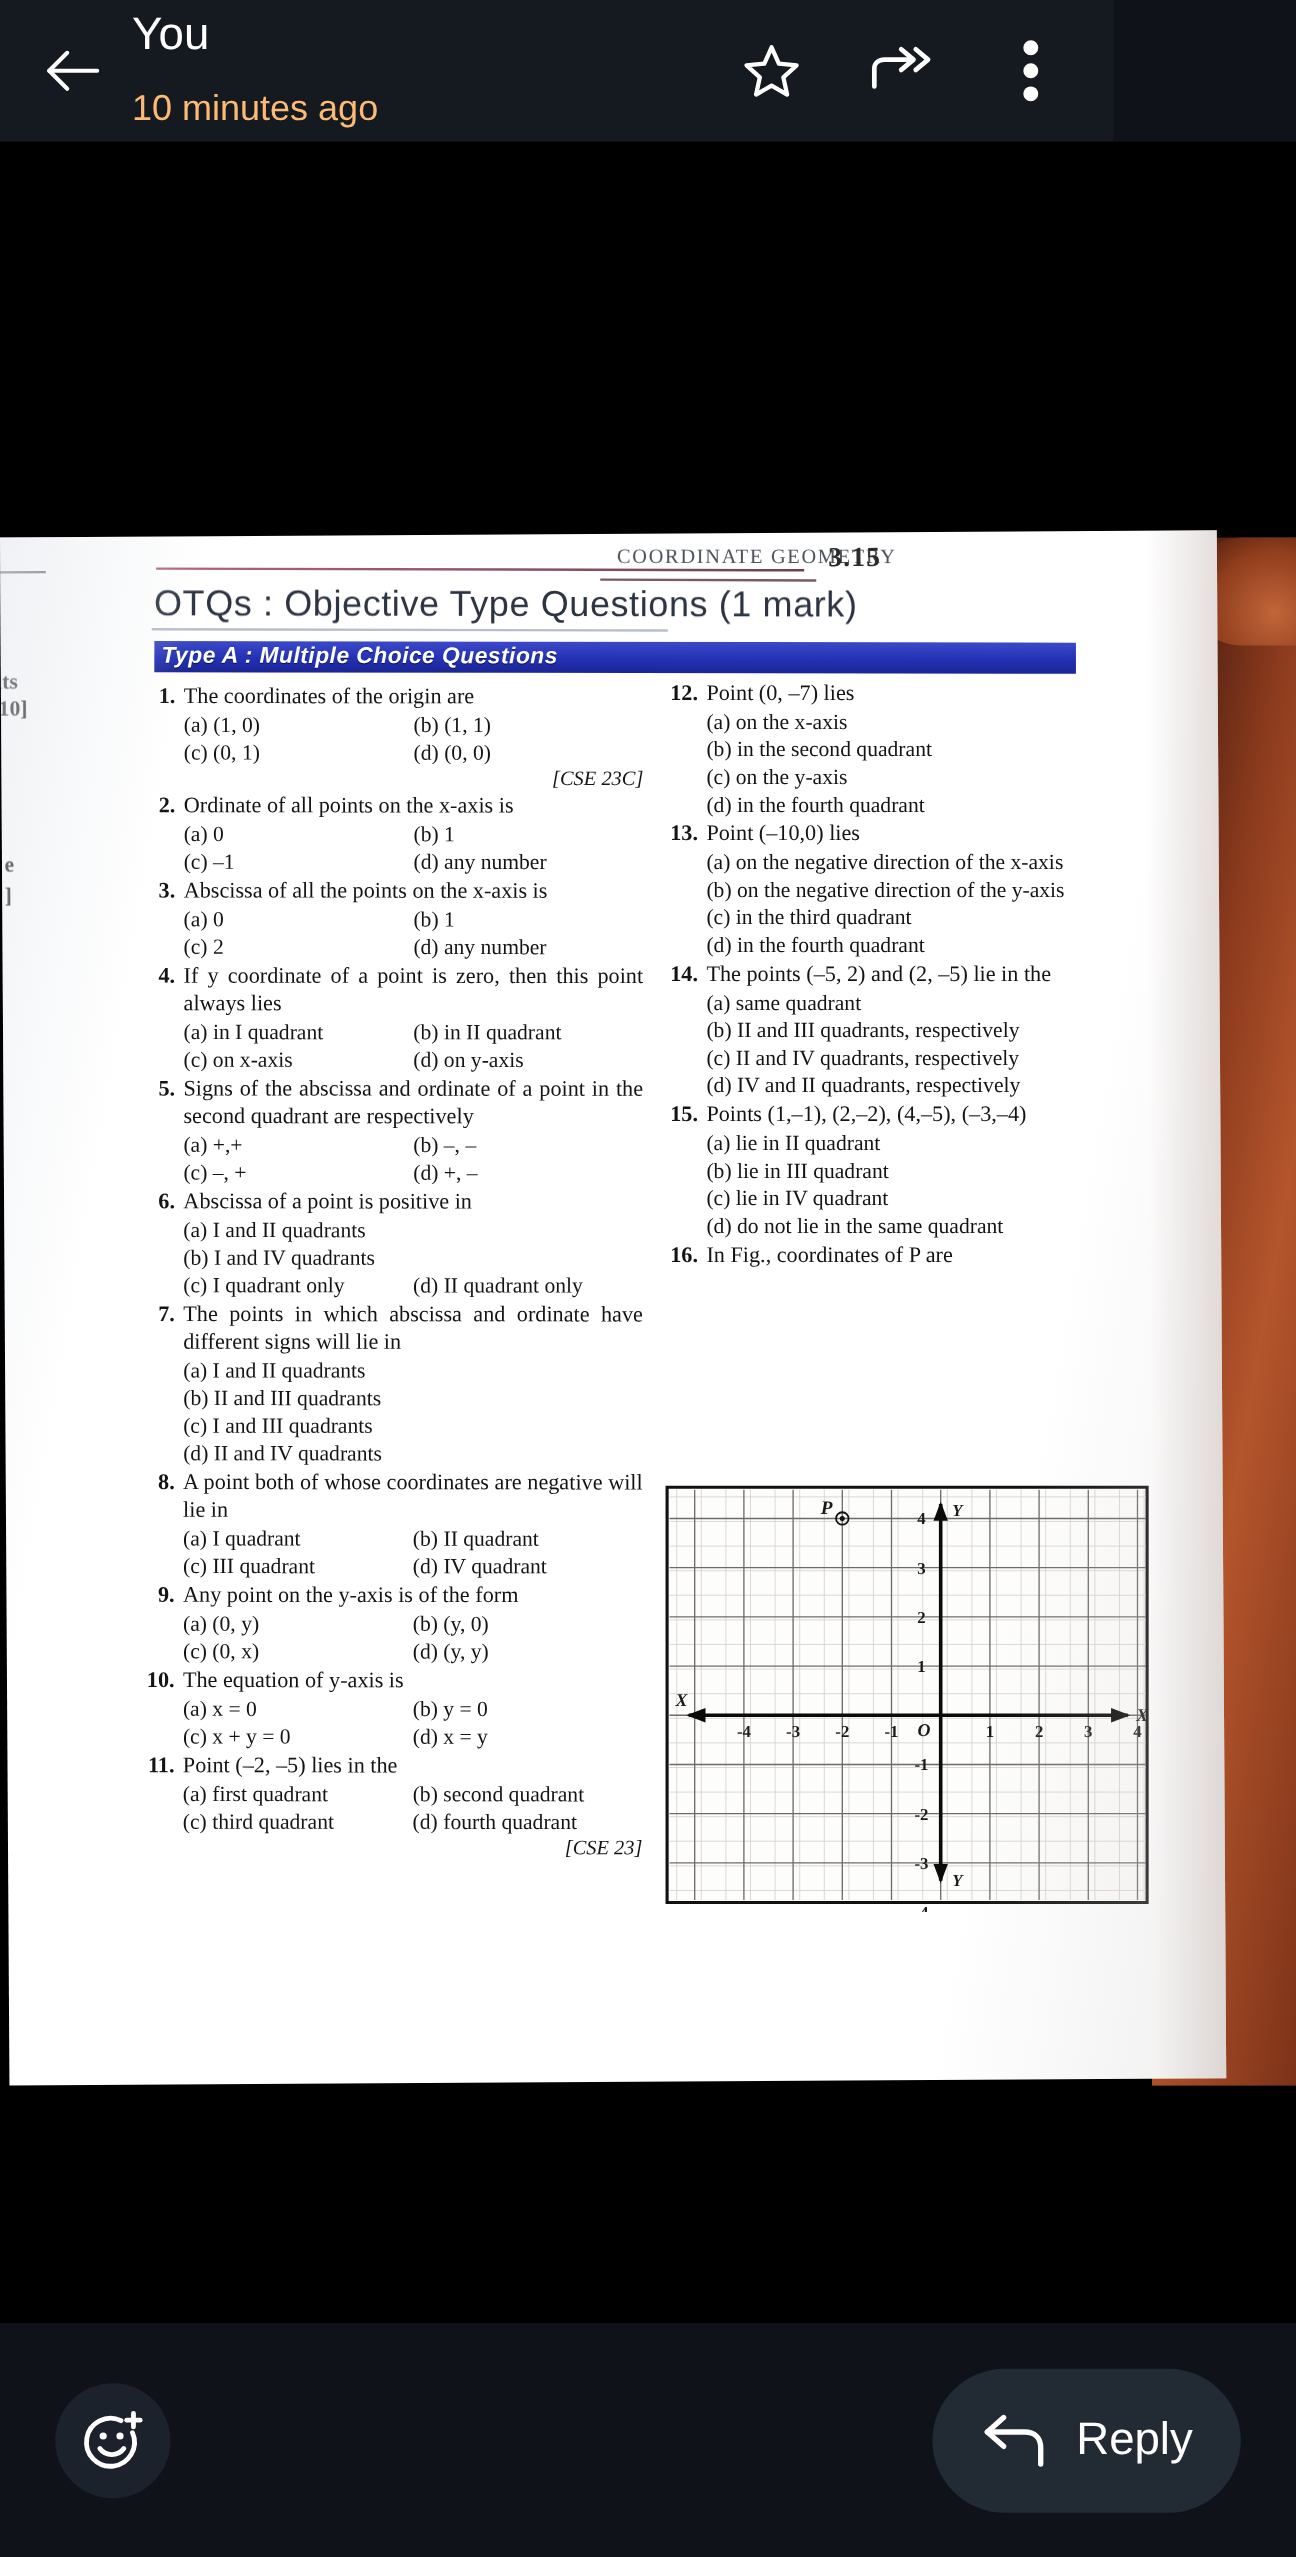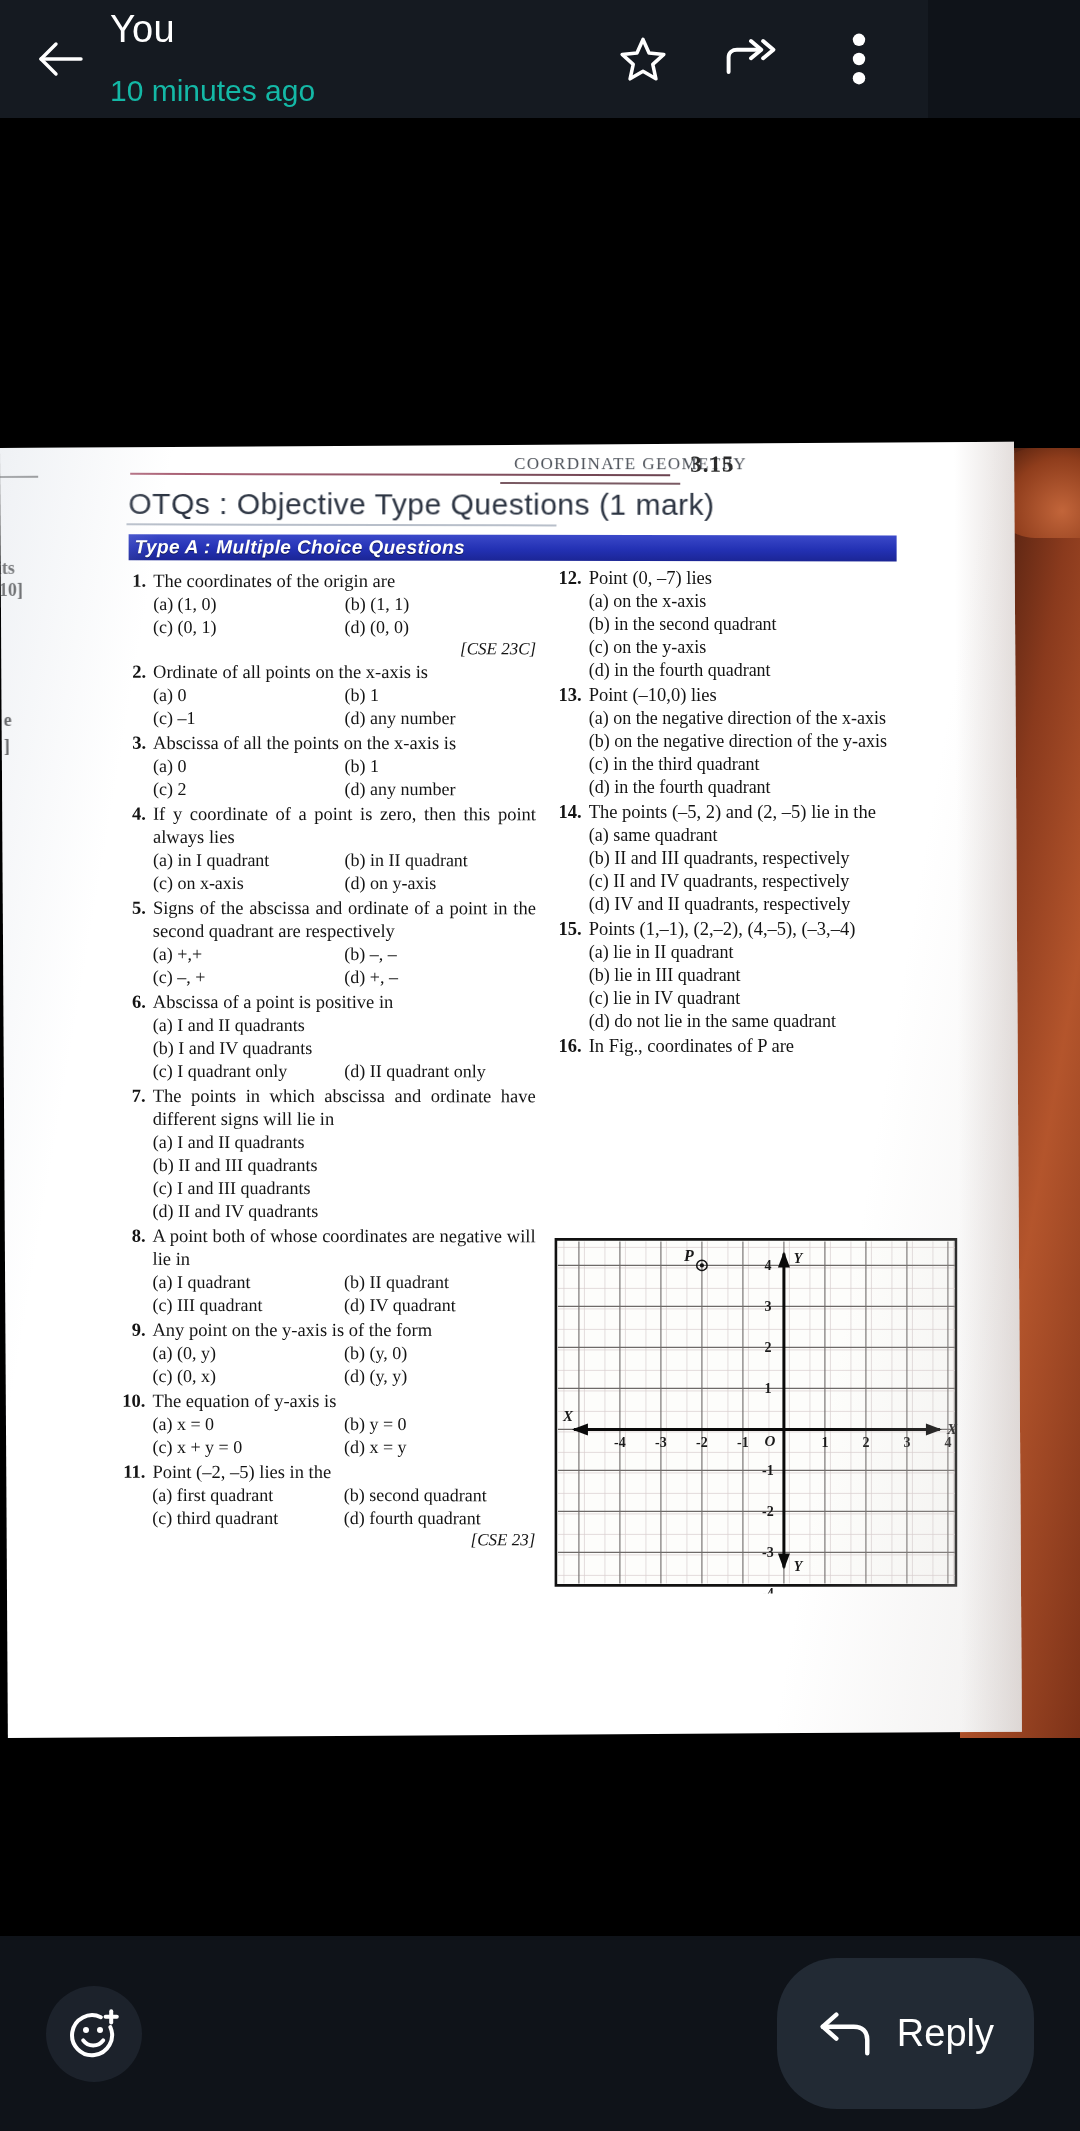--- a/index.html
+++ b/index.html
@@ -12,21 +12,21 @@
   .screen { position: relative; width: 1080px; height: 2131px; background: #0f1319; }
 
   
   .topbar {
     position: absolute; left:0; top:0; width:928px; height:118px;
     background:#151a21; display:flex; align-items:center; padding: 0 26px;
   }
   .back-btn { width:70px; height:70px; display:flex; align-items:center; justify-content:center; flex:0 0 auto; }
   .title-wrap { margin-left: 14px; display:flex; flex-direction:column; justify-content:center; flex:1 1 auto; }
   .title-main { color:#ffffff; font-size:38px; line-height:44px; letter-spacing:0.2px; }
-  .title-sub  { color:#14b8a6; font-size:30px; line-height:40px; margin-top:20px; }
+  .title-sub  { color:#fdba74; font-size:30px; line-height:40px; margin-top:20px; }
   .topbar-actions { display:flex; align-items:center; gap:46px; margin-right:12px; }
   .icon-btn { width:62px; height:62px; display:flex; align-items:center; justify-content:center; }
 
   
   .media {
     position:absolute; left:0; top:118px; width:1080px; height:1818px;
     background:#000000; overflow:hidden;
   }
   
   .desk {
@@ -138,21 +138,21 @@
   .bottombar {
     position:absolute; left:0; bottom:0; width:1080px; height:195px;
     background:#0f1319; display:flex; align-items:center; padding: 0 46px;
   }
   .emoji-btn {
     width:96px; height:96px; border-radius:50%; background:#1c222b;
     display:flex; align-items:center; justify-content:center; flex:0 0 auto;
   }
   .spacer { flex:1 1 auto; }
   .reply-btn {
-    height:151px; min-width:250px; border-radius:60px; background:#222a34;
+    height:120px; min-width:250px; border-radius:60px; background:#222a34;
     display:flex; align-items:center; justify-content:center; gap:22px;
     padding: 0 40px; flex:0 0 auto;
   }
   .reply-label { color:#ffffff; font-size:38px; }
 </style>
 </head>
 <body>
 
 <div class="screen">
 

